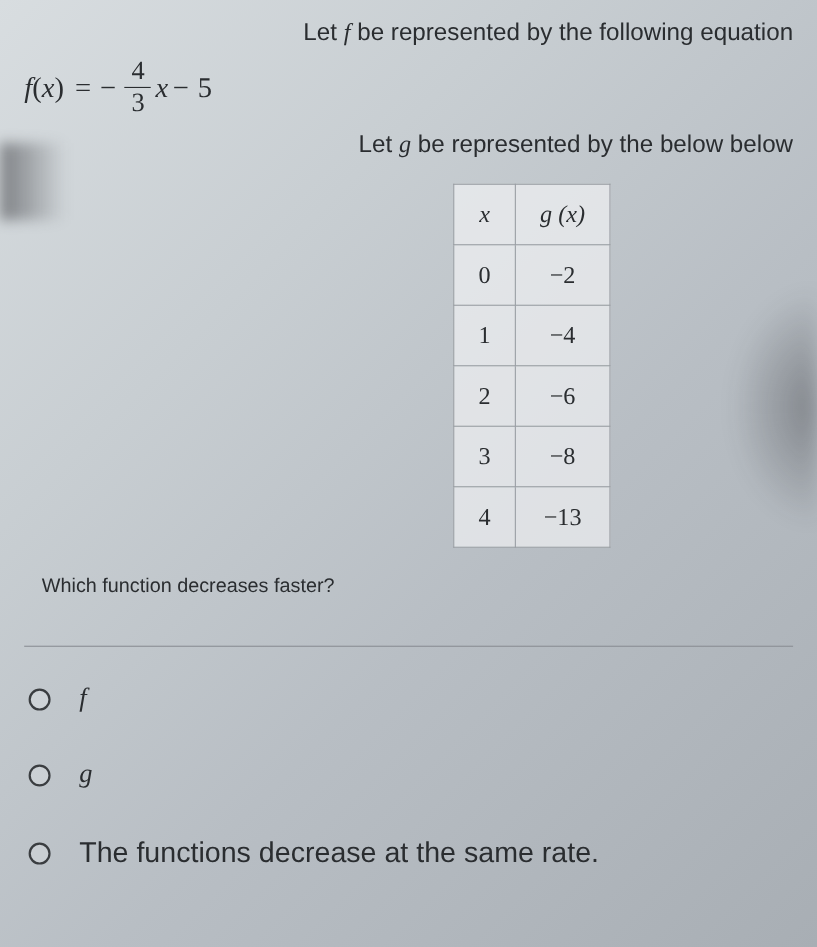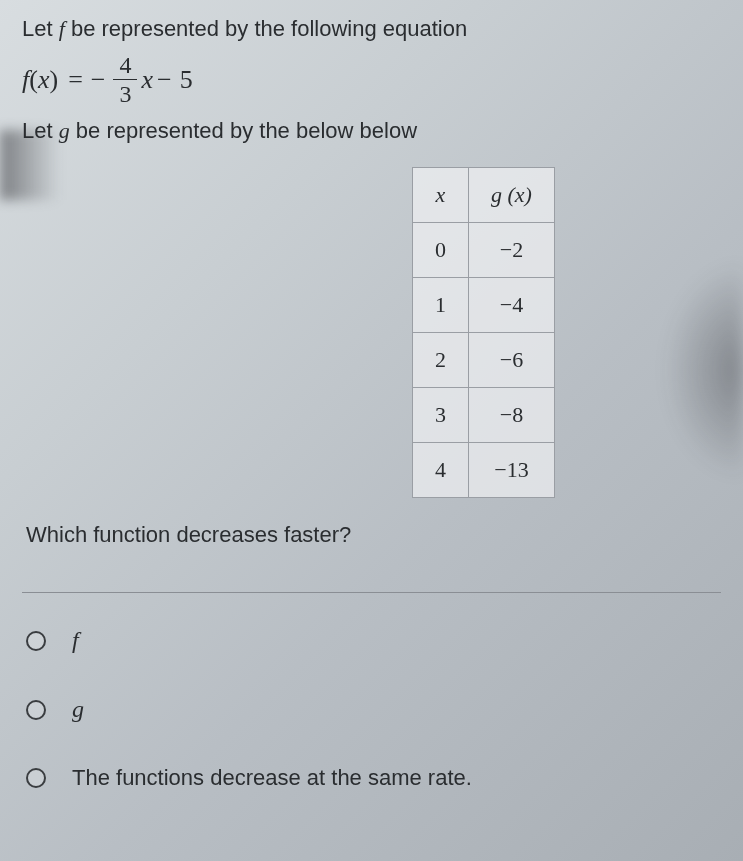--- a/index.html
+++ b/index.html
@@ -25,21 +25,21 @@
     }
     body::after {
       content: "";
       position: absolute;
       right: 0; top: 260px;
       width: 80px; height: 220px;
       background: radial-gradient(ellipse at right center, rgba(30,30,35,0.35), transparent 70%);
       filter: blur(8px);
       pointer-events: none;
     }
-    .line { margin-bottom: 6px; line-height: 1.4; }
+    .line { margin-bottom: 6px; line-height: 1.4; text-align: right; }
     .equation {
       display: flex;
       align-items: center;
       font-family: 'Cambria Math', 'Times New Roman', serif;
       font-size: 26px;
       margin: 8px 0 10px 0;
       font-style: italic;
     }
     .equation .op { font-style: normal; margin: 0 4px; }
     .frac {
@@ -61,31 +61,31 @@
     table.gtab td, table.gtab th {
       border: 1.5px solid #9a9ea4;
       padding: 14px 22px;
       text-align: center;
       font-family: 'Cambria Math','Times New Roman', serif;
       font-size: 22px;
       min-width: 56px;
       font-weight: normal;
     }
     table.gtab th { font-style: italic; }
-    .question { margin: 22px 0 44px 4px; font-size: 22px; }
+    .question { margin: 22px 0 44px 16px; font-size: 18px; }
     .options { margin-left: 4px; }
     .option {
       display: flex;
       align-items: center;
       margin-bottom: 42px;
       font-size: 24px;
       font-family: 'Cambria Math','Times New Roman', serif;
       font-style: italic;
     }
-    .option.plain { font-family: 'Segoe UI', Arial, sans-serif; font-style: normal; font-size: 22px; }
+    .option.plain { font-family: 'Segoe UI', Arial, sans-serif; font-style: normal; font-size: 26px; }
     .radio {
       width: 20px; height: 20px;
       border: 2.2px solid #3a3d40;
       border-radius: 50%;
       margin-right: 26px;
       flex-shrink: 0;
       background: rgba(255,255,255,0.2);
     }
     hr.divider {
       border: none;

